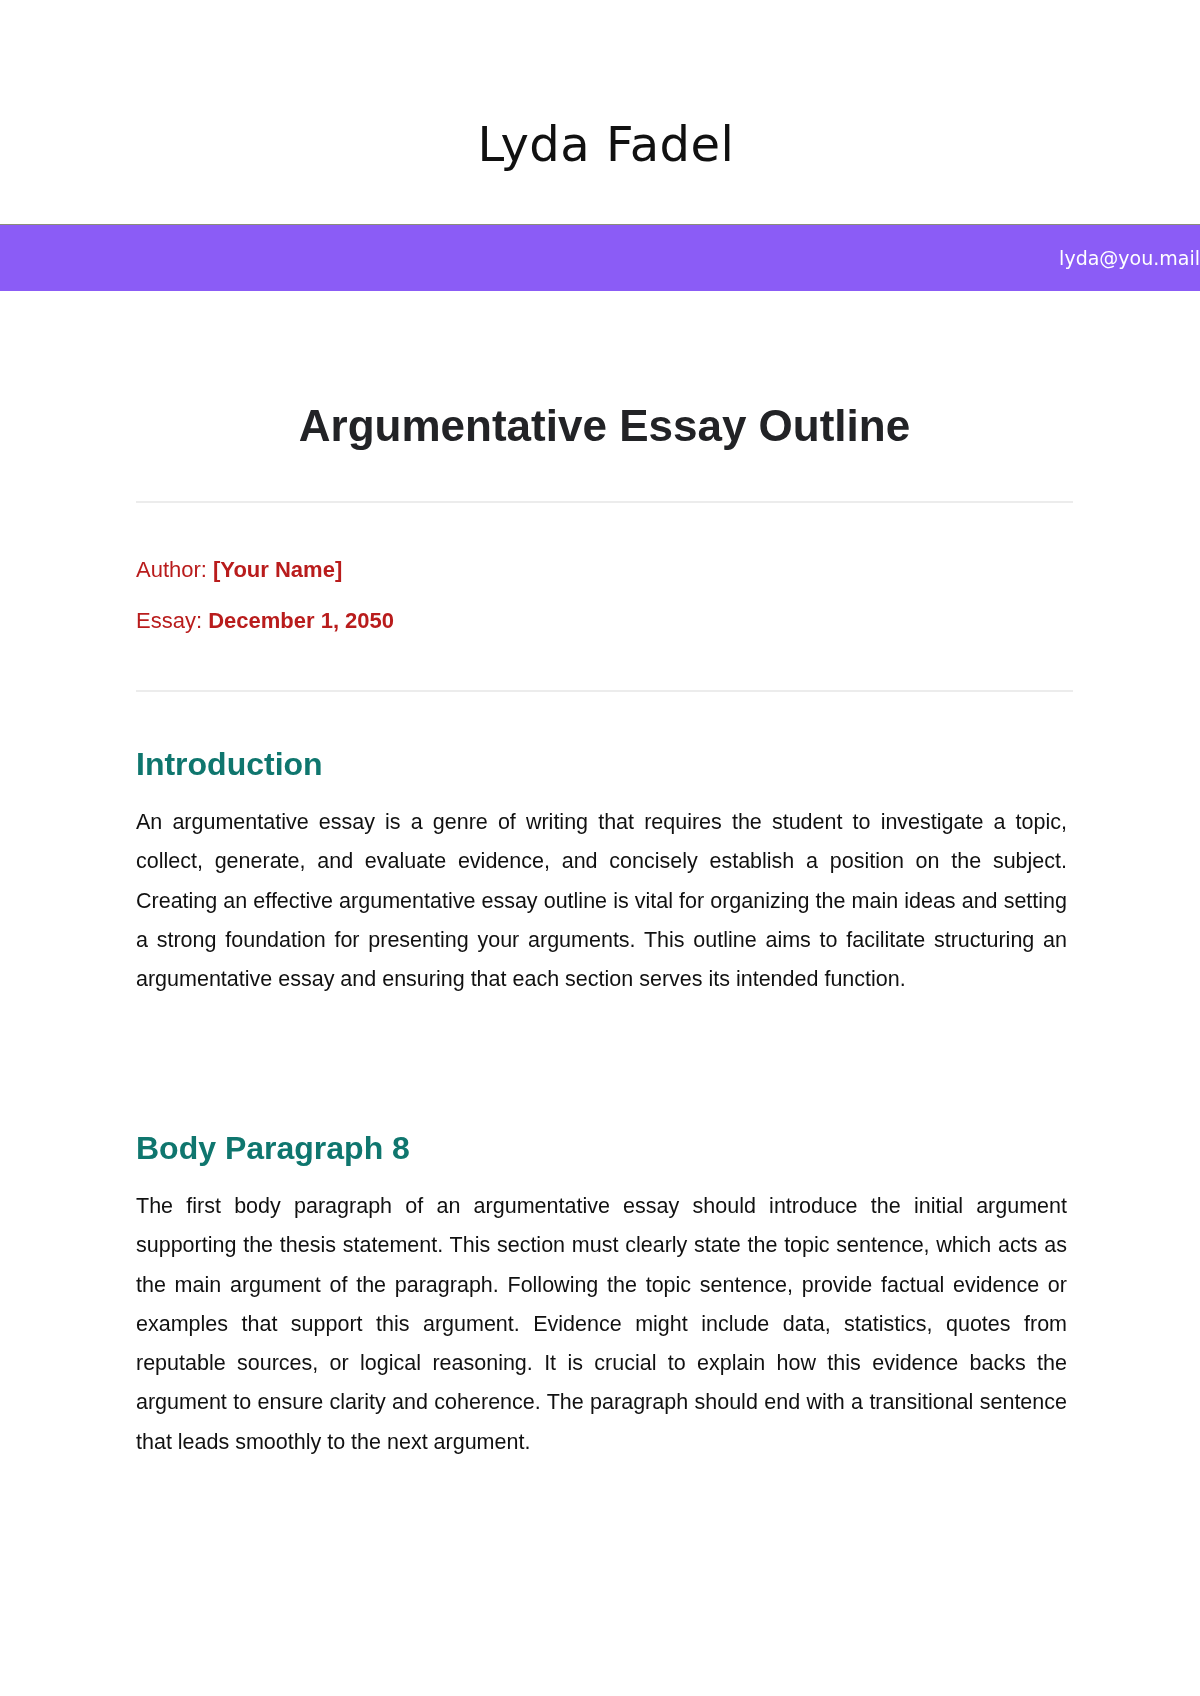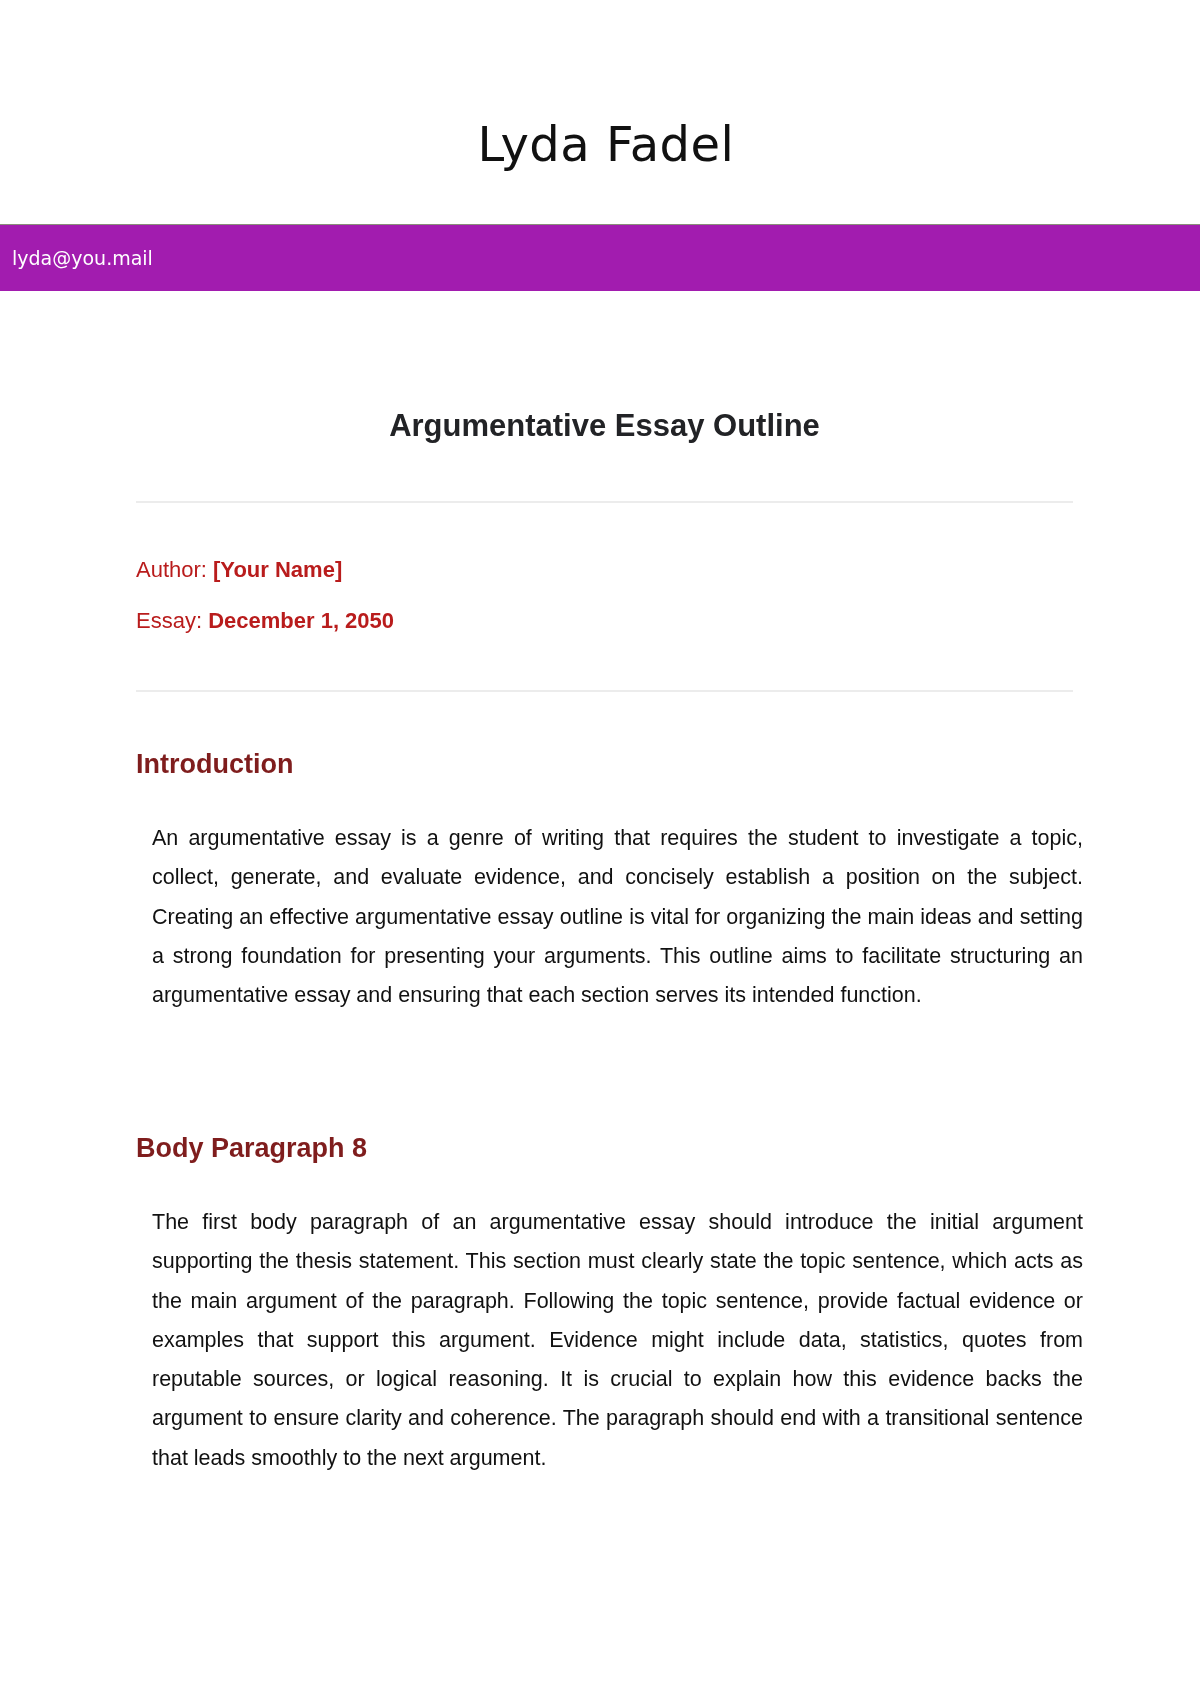--- a/index.html
+++ b/index.html
@@ -27,26 +27,26 @@
       line-height: 64px;
       color: #111111;
       letter-spacing: 0.5px;
     }
     .contact-band {
       position: absolute;
       left: 0;
       top: 224px;
       width: 1200px;
       height: 67px;
-      background: #a21caf;
+      background: #8b5cf6;
       border-top: 1px solid #8a8c7a;
       box-sizing: border-box;
       display: flex;
       align-items: center;
-      justify-content: flex-start;
+      justify-content: flex-end;
     }
     .contact-email {
       font-family: "DejaVu Sans", sans-serif;
       font-size: 19px;
       color: #ffffff;
       padding-left: 12px;
     }
     .content {
       position: absolute;
       left: 136px;
@@ -54,21 +54,21 @@
       width: 937px;
     }
     .doc-title {
       position: absolute;
       left: 0;
       width: 937px;
       top: 398px;
       text-align: center;
       font-family: "Liberation Sans", sans-serif;
       font-weight: 700;
-      font-size: 31px;
+      font-size: 44px;
       line-height: 56px;
       color: #222326;
     }
     .divider {
       position: absolute;
       left: 0;
       width: 937px;
       height: 2px;
       background: #ececec;
     }
@@ -79,33 +79,33 @@
       line-height: 28px;
       color: #b91c1c;
     }
     .meta-line .meta-value {
       font-weight: 700;
     }
     .section-heading {
       position: absolute;
       left: 0;
       font-weight: 700;
-      font-size: 27px;
+      font-size: 32px;
       line-height: 40px;
-      color: #7f1d1d;
+      color: #0f766e;
     }
     .section-text {
       position: absolute;
       left: 0;
       width: 931px;
       font-size: 21.5px;
       line-height: 39.3px;
       text-align: justify;
       color: #111111;
-      margin: 16px;
+      margin: 0;
     }
   </style>
 </head>
 <body>
 
 <div class="header-name">Lyda Fadel</div>
 
 <div class="contact-band">
   <span class="contact-email">lyda@you.mail</span>
 </div>

